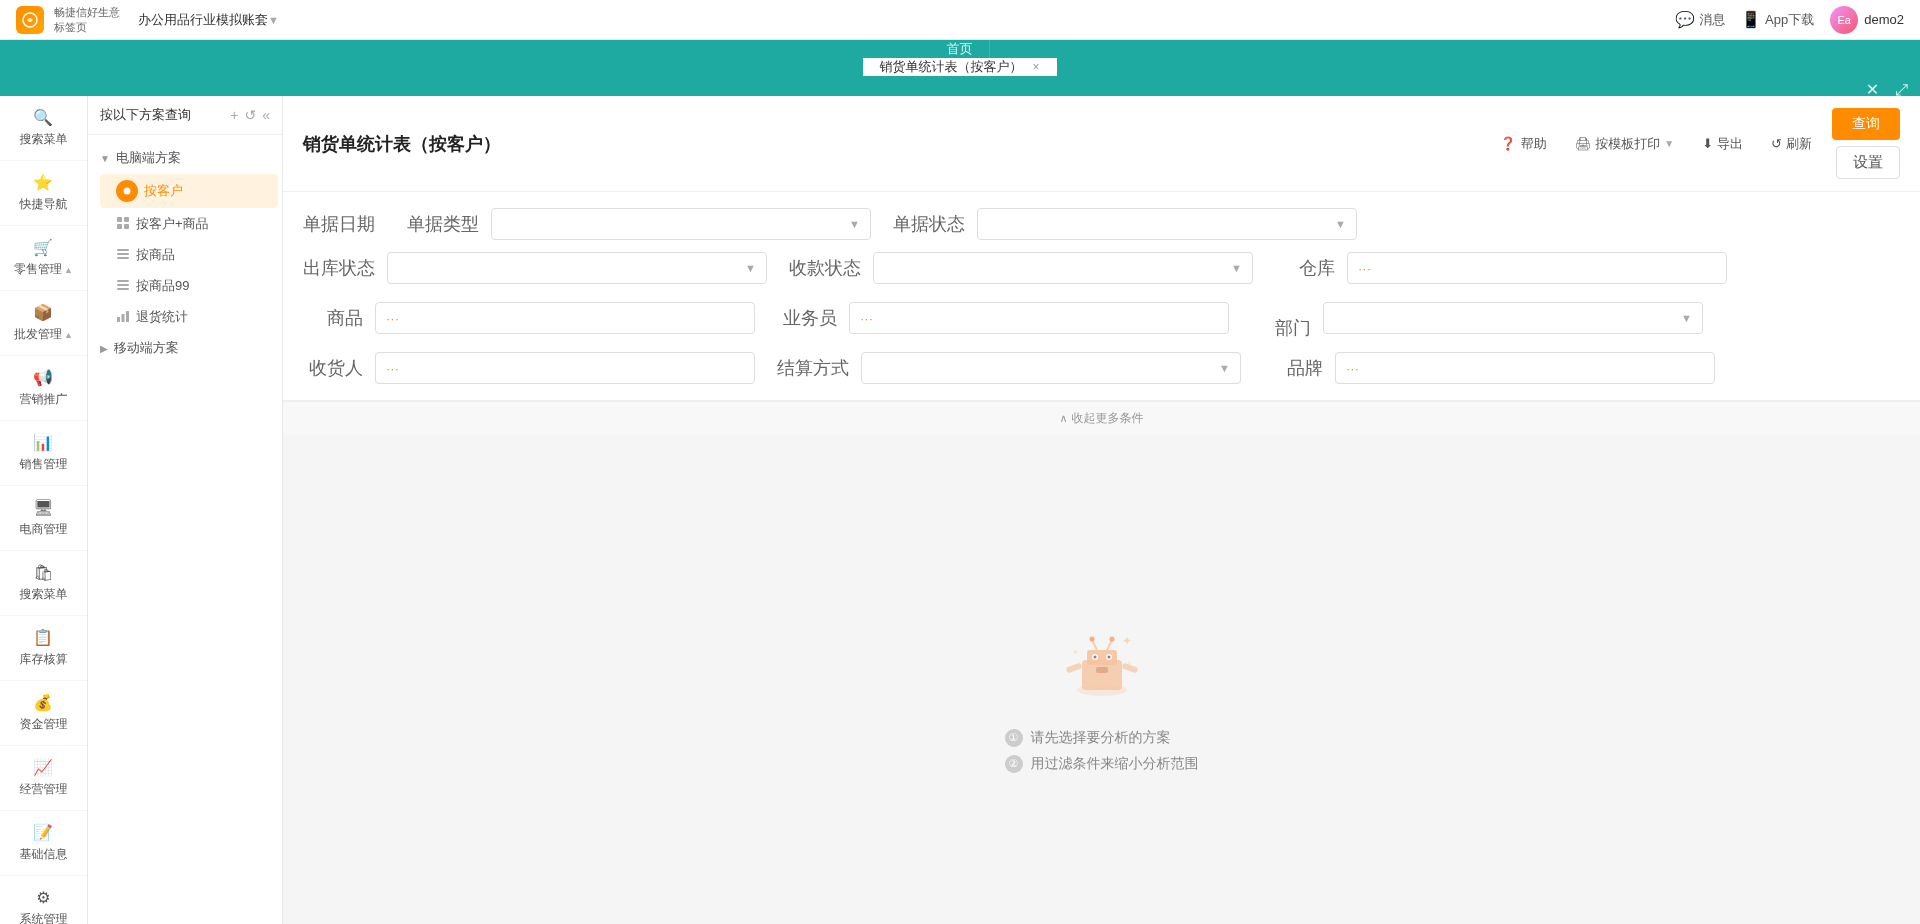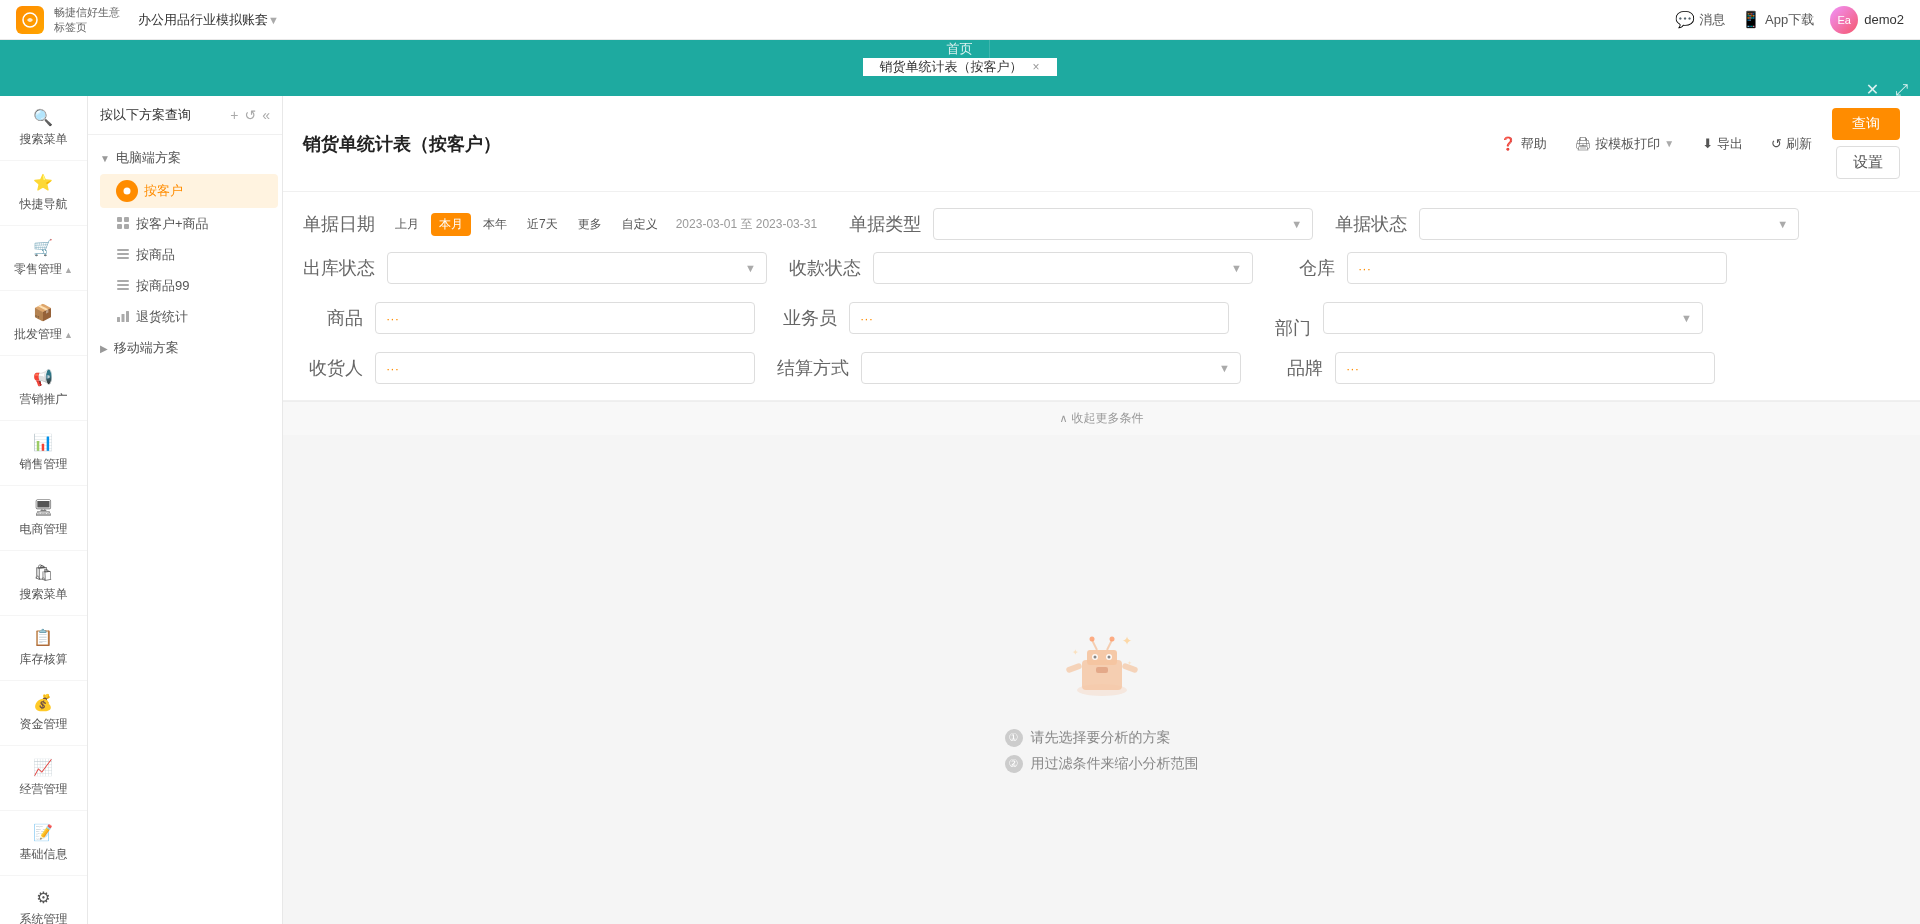--- a/index.html
+++ b/index.html
@@ -646,29 +646,20 @@
           <button class="settings-btn">设置</button>
         </div>
       </div>
     </div>
 
     <div class="filter-section">
 
       <div class="filter-row">
 
         <span class="filter-label">单据日期</span>
-        <div class="date-quick-buttons">
-          <button class="date-btn">上月</button>
-          <button class="date-btn active">本月</button>
-          <button class="date-btn">本年</button>
-          <button class="date-btn">近7天</button>
-          <button class="date-btn">更多</button>
-          <button class="date-btn">自定义</button>
-          <span class="date-range-text">2023-03-01 至 2023-03-31</span>
-        </div>
 
         <span class="filter-label" style="margin-left:20px;text-align:center;">单据类型</span>
         <div class="filter-select" style="min-width:300px;max-width:380px;">
           <span style="color:#bbb;"></span>
           <span style="color:#aaa;font-size:11px;">▼</span>
         </div>
 
         <span class="filter-label" style="margin-left:10px;">单据状态</span>
         <div class="filter-select" style="min-width:300px;max-width:380px;">
           <span style="color:#bbb;"></span>

